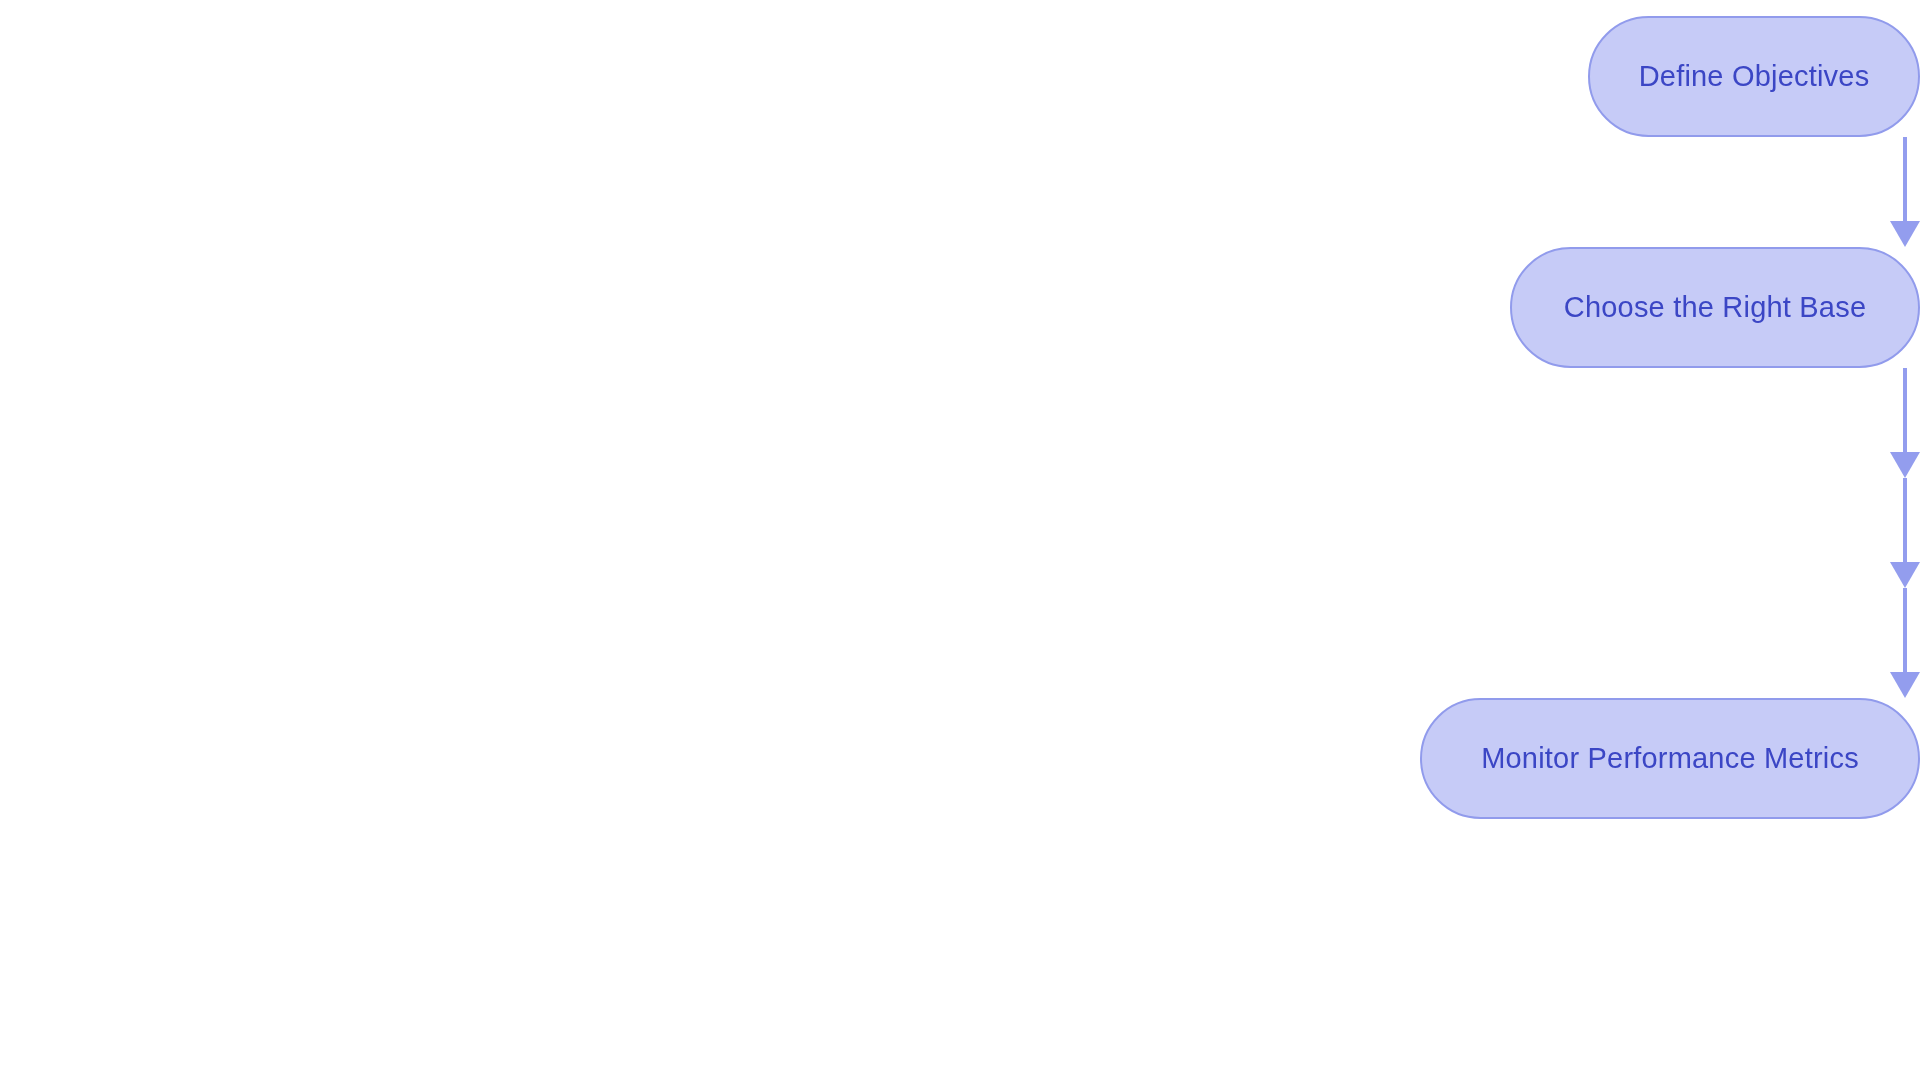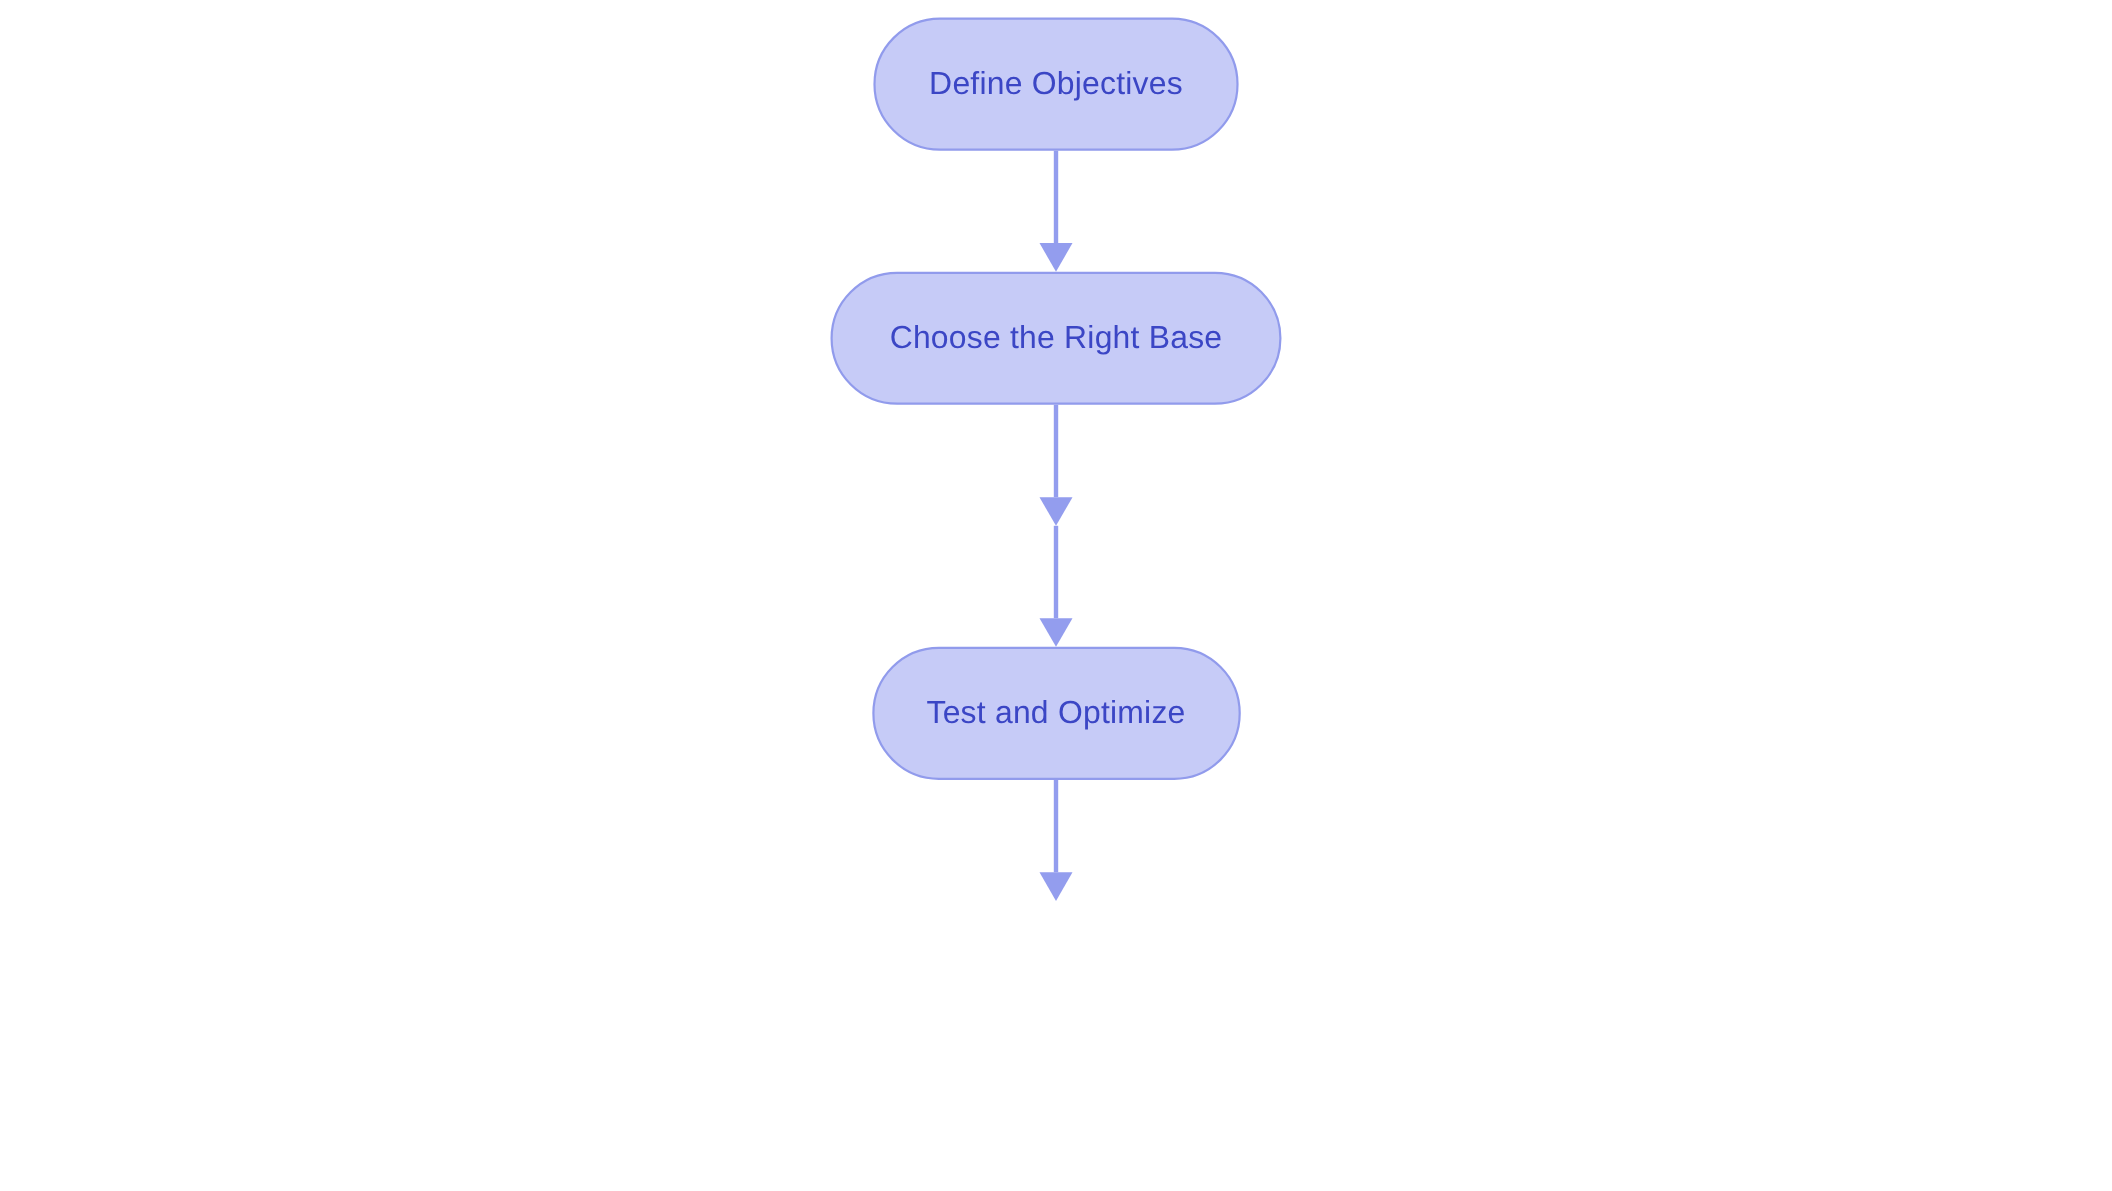--- a/index.html
+++ b/index.html
@@ -12,21 +12,21 @@
   *{margin:0;padding:0;box-sizing:border-box;}
   html,body{
     width:1920px;height:1083px;
     background:var(--bg);
     overflow:hidden;
     font-family:"Liberation Sans","DejaVu Sans",sans-serif;
   }
   .canvas{
     width:1920px;height:1083px;
     display:flex;flex-direction:column;
-    align-items:center;
+    align-items:flex-end;
     padding-top:16px;
   }
   .flow-node{
     height:121px;
     border-radius:61px;
     background:var(--node-fill);
     border:2px solid var(--node-border);
     display:flex;align-items:center;justify-content:center;
     flex:0 0 auto;
   }
@@ -80,23 +80,23 @@
     <div class="line"></div>
     <div class="head"></div>
   </div>
 
 
   <div class="connector">
     <div class="line"></div>
     <div class="head"></div>
   </div>
 
-  <div class="flow-node node-3">
-    <span class="node-label">Test and Optimize</span>
-  </div>
 
   <div class="connector">
     <div class="line"></div>
     <div class="head"></div>
   </div>
 
+  <div class="flow-node node-4">
+    <span class="node-label">Monitor Performance Metrics</span>
+  </div>
 
 </div>
 
 </body></html>

